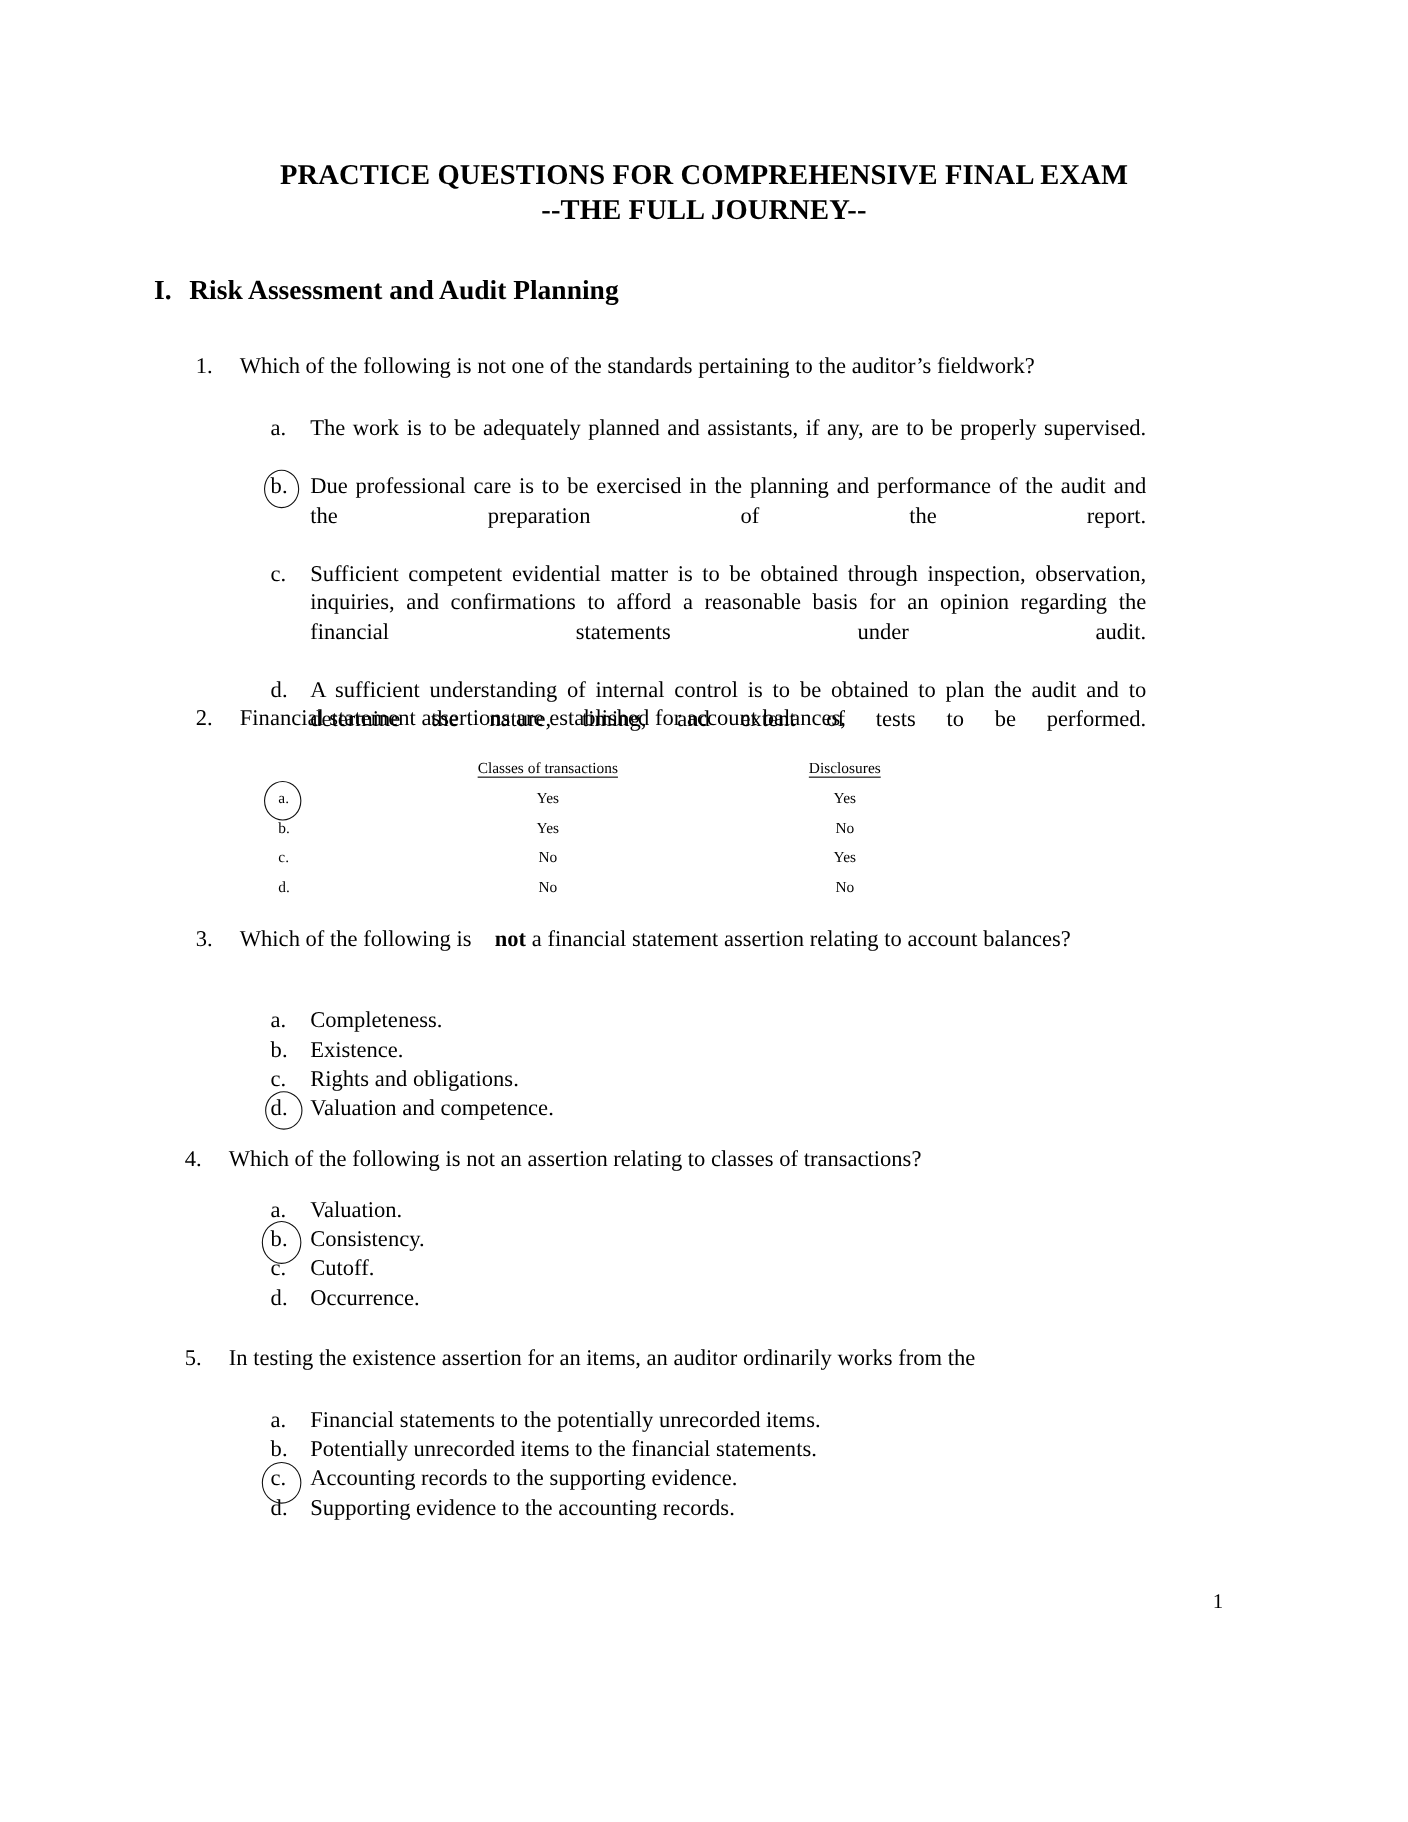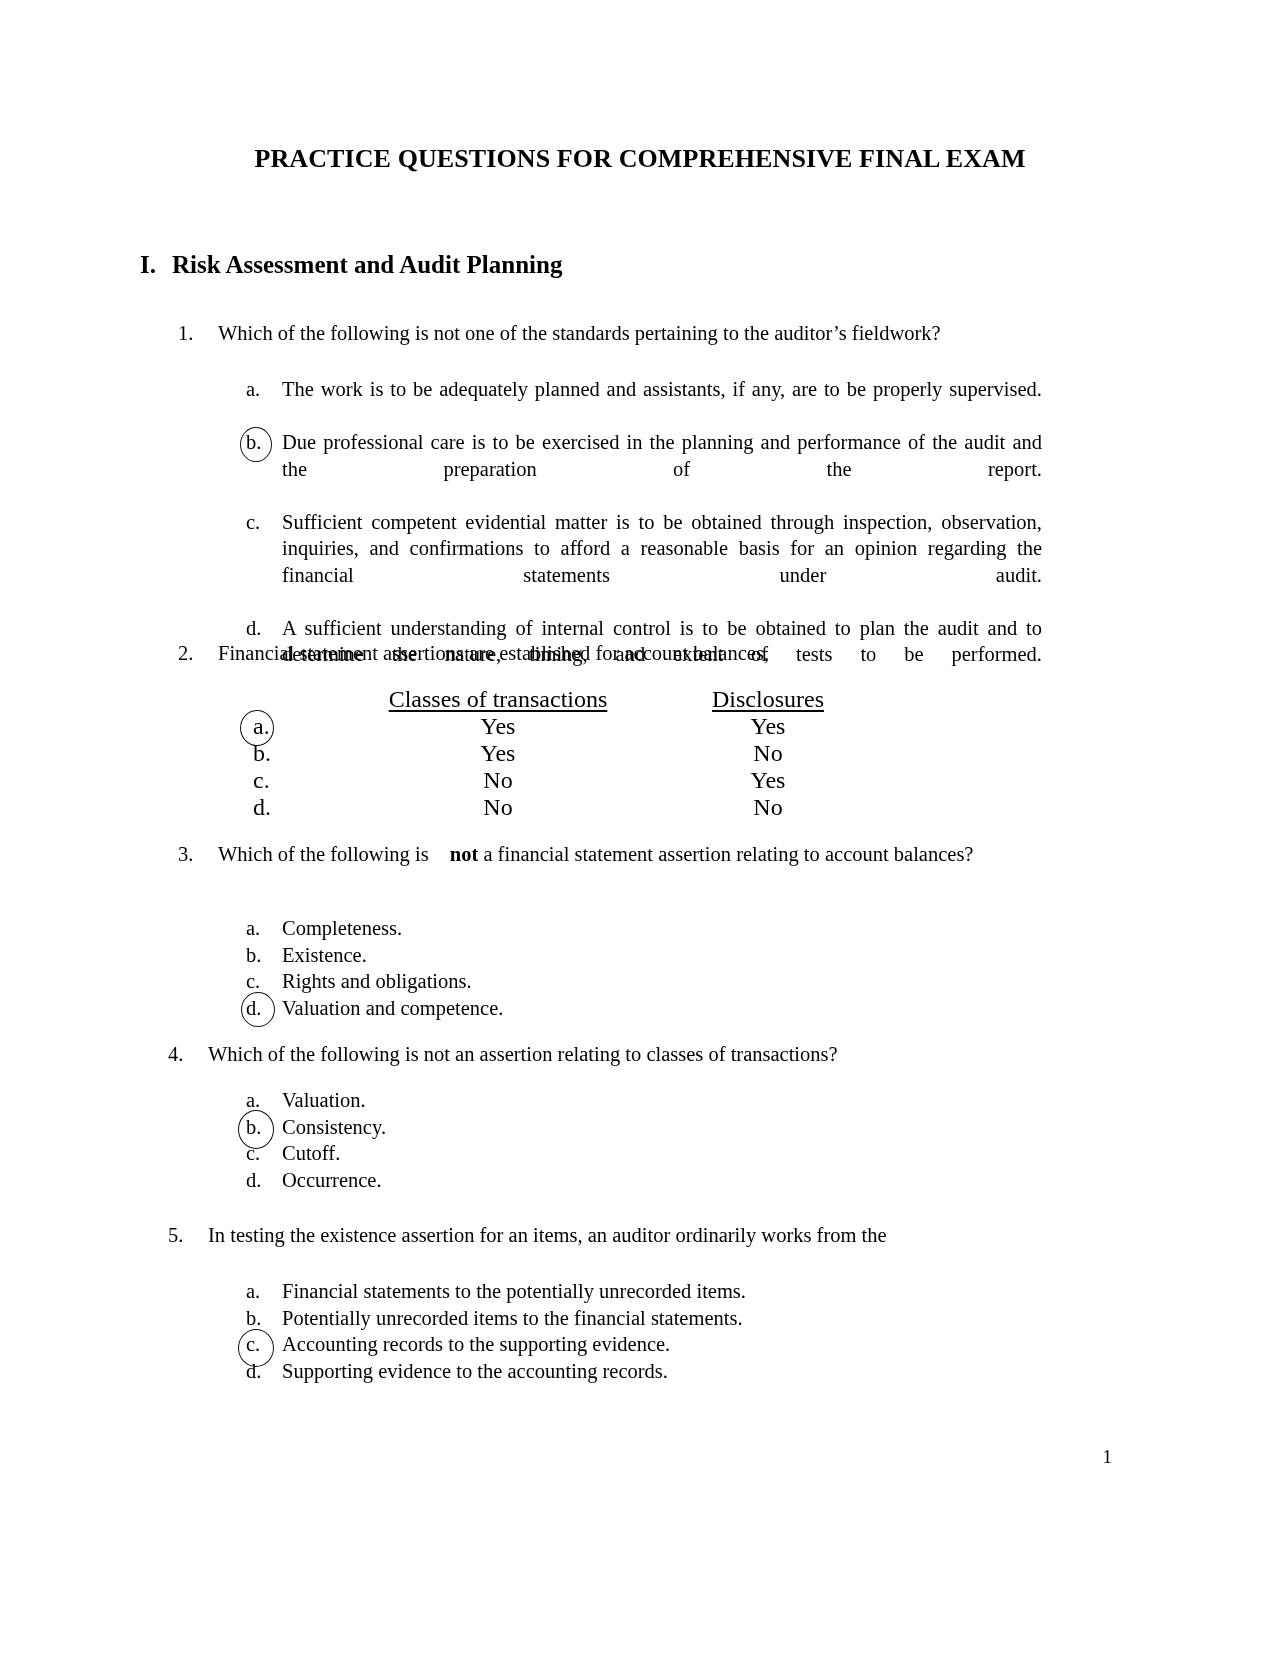--- a/index.html
+++ b/index.html
@@ -118,21 +118,21 @@
     position: absolute;
     font-size: 20.5px;
     line-height: 27px;
   }
   .assert-table table {
     border-collapse: collapse;
   }
   .assert-table td, .assert-table th {
     padding: 0;
     font-weight: normal;
-    font-size: 24px;
+    font-size: 14px;
     line-height: 27px;
   }
   .col-letter { width: 100px; text-align: left; padding-left: 18px !important; }
   .col-a { width: 290px; text-align: center; }
   .col-b { width: 250px; text-align: center; }
   .hdr { text-decoration: underline; text-underline-offset: 3px; }
 
   .page-number {
     position: absolute;
     right: 168px;
@@ -140,20 +140,21 @@
     font-size: 19px;
   }
   b.strong { font-weight: bold; margin-left: 16px; }
 </style>
 </head>
 <body>
 
 <div class="page">
 
   <div class="doc-title title-line1">PRACTICE QUESTIONS FOR COMPREHENSIVE FINAL EXAM</div>
+  <div class="doc-title title-line2">--THE FULL JOURNEY--</div>
 
   <div class="section-heading">
     <span class="numeral">I.</span><span>Risk Assessment and Audit Planning</span>
   </div>
 
 
   <div class="question" style="left:178px; top:320px; width:880px;">
     <span class="q-num">1.</span>
     <span class="q-text">Which of the following is not one of the standards pertaining to the auditor’s fieldwork?</span>
   </div>

